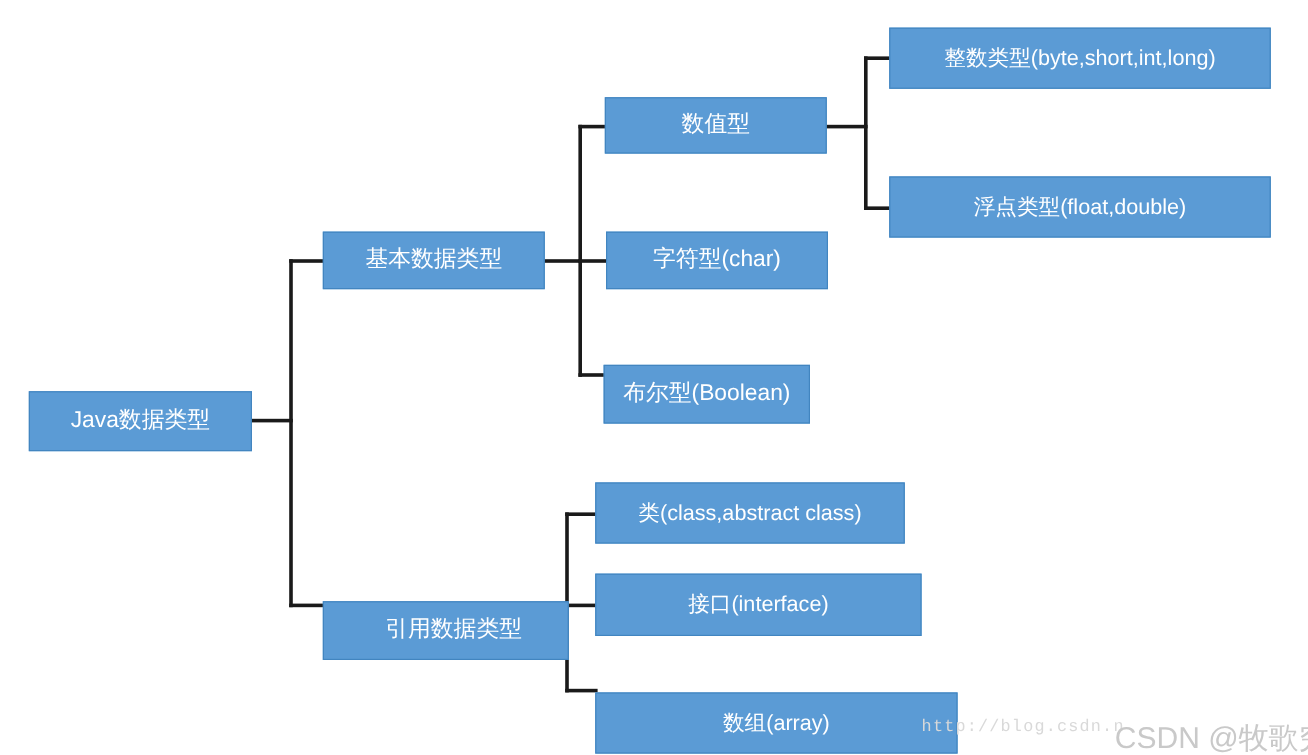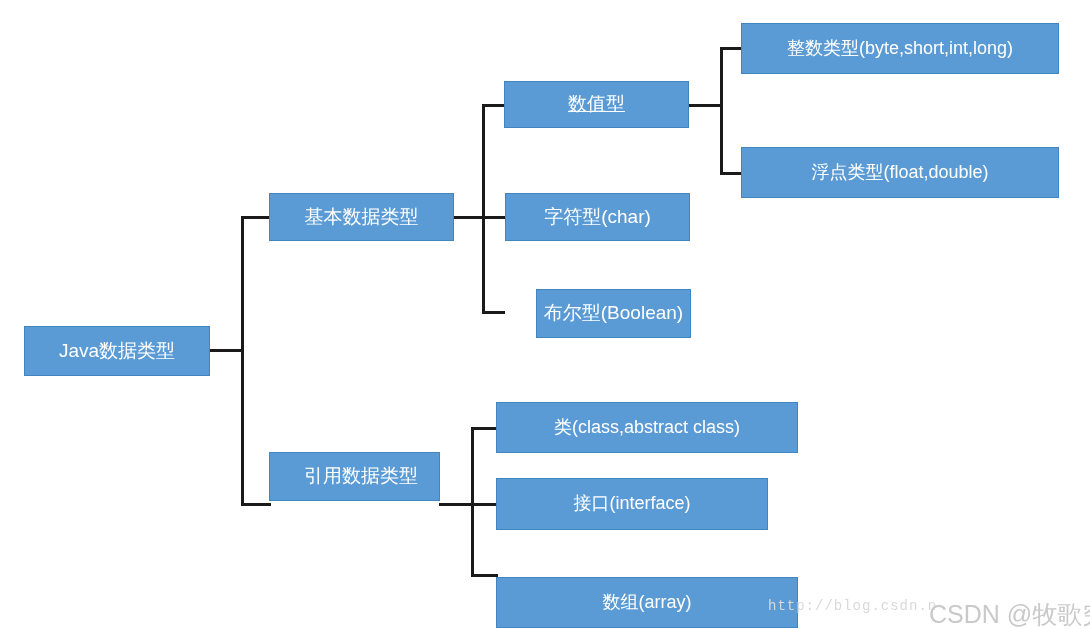--- a/index.html
+++ b/index.html
@@ -101,33 +101,33 @@
   <div class="edge h" style="left:471px; top:427px; width:27px;"></div>
 
   <div class="edge h" style="left:471px; top:503px; width:27px;"></div>
 
   <div class="edge h" style="left:471px; top:574px; width:27px;"></div>
 
   <div class="node" style="left:24px; top:326px; width:186px; height:50px;">Java数据类型</div>
 
   <div class="node" style="left:269px; top:193px; width:185px; height:48px;">基本数据类型</div>
 
-  <div class="node" style="left:504px; top:81px; width:185px; height:47px;text-decoration:underline;">数值型</div>
+  <div class="node" style="left:504px; top:81px; width:185px; height:47px;">数值型</div>
 
   <div class="node small" style="left:741px; top:23px; width:318px; height:51px;">整数类型(byte,short,int,long)</div>
 
   <div class="node small" style="left:741px; top:147px; width:318px; height:51px;">浮点类型(float,double)</div>
 
   <div class="node" style="left:505px; top:193px; width:185px; height:48px;">字符型(char)</div>
 
-  <div class="node" style="left:503px; top:289px; width:155px; height:49px;margin-left:33px;">布尔型(Boolean)</div>
+  <div class="node" style="left:503px; top:304px; width:172px; height:49px;">布尔型(Boolean)</div>
 
-  <div class="node" style="left:269px; top:452px; width:171px; height:49px;padding-left:19px;">引用数据类型</div>
+  <div class="node" style="left:269px; top:501px; width:205px; height:49px;padding-left:19px;">引用数据类型</div>
 
-  <div class="node small" style="left:496px; top:402px; width:302px; height:51px;">类(class,abstract class)</div>
+  <div class="node small" style="left:496px; top:402px; width:258px; height:51px;">类(class,abstract class)</div>
 
   <div class="node small" style="left:496px; top:478px; width:272px; height:52px;">接口(interface)</div>
 
   <div class="node small" style="left:496px; top:577px; width:302px; height:51px;">数组(array)</div>
 
   <div class="watermark" id="wm-url">http://blog.csdn.n</div>
   <div class="watermark" id="wm-csdn">CSDN @牧歌穷极</div>
 
 </div>
 

